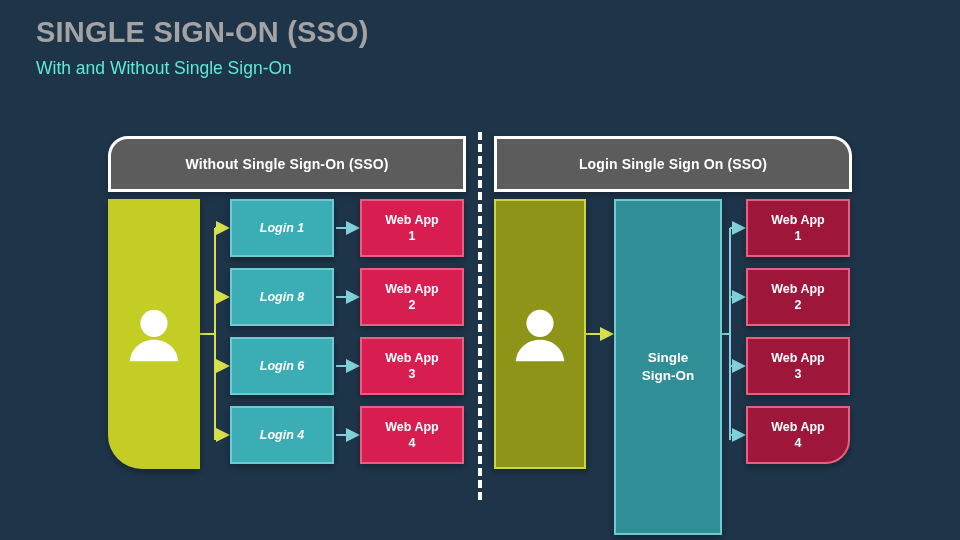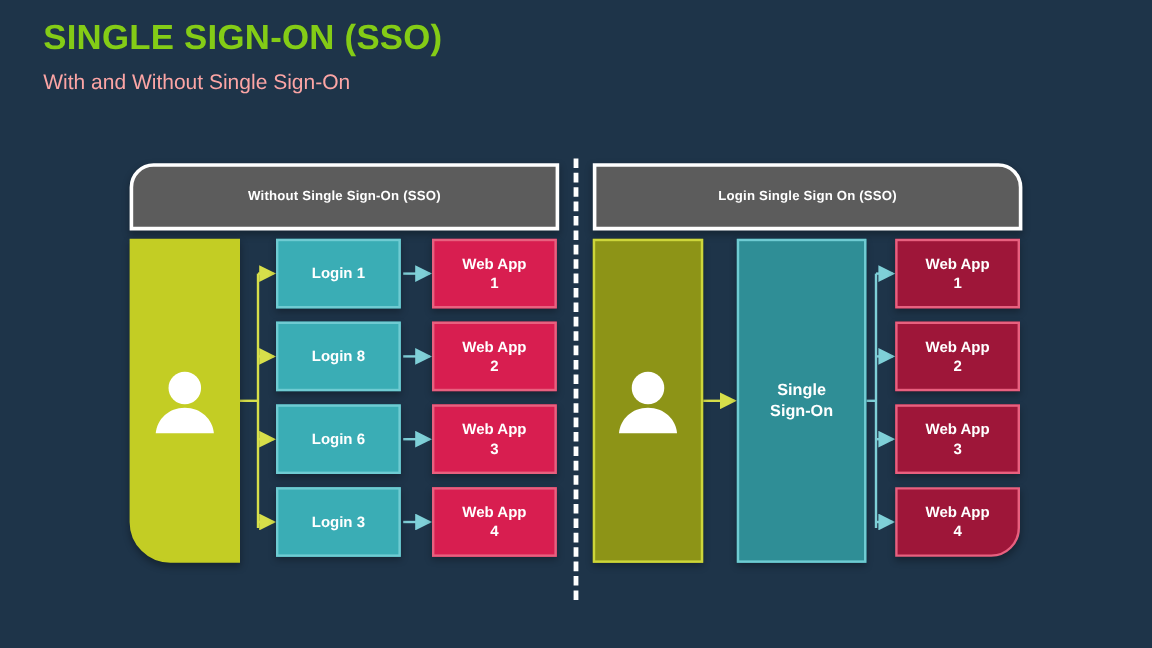--- a/index.html
+++ b/index.html
@@ -7,29 +7,29 @@
   body {
     background:#1e3449;
     font-family:"Liberation Sans", sans-serif;
     overflow:hidden;
     position:relative;
   }
 
   
   #title-block { position:absolute; left:36px; top:16px; }
   #slide-title {
-    color:#84cc16;
+    color:#a3a3a3;
     font-size:29px;
     font-weight:bold;
     letter-spacing:.2px;
     line-height:1.15;
     white-space:nowrap;
   }
   #slide-subtitle {
-    color:#fca5a5;
+    color:#5eead4;
     font-size:17.5px;
     font-weight:normal;
     margin-top:9px;
     white-space:nowrap;
   }
 
   
   #divider {
     position:absolute;
     left:478px; top:132px;
@@ -44,21 +44,21 @@
 
   
   .section-header {
     position:absolute;
     top:0; left:0;
     width:358px; height:56px;
     background:#5c5c5c;
     border:3px solid #ffffff;
     display:flex; align-items:center; justify-content:center;
     color:#ffffff;
-    font-size:11px;
+    font-size:14px;
     font-weight:bold;
     letter-spacing:.15px;
     box-shadow:0 3px 6px rgba(0,0,0,.28);
   }
   #header-left  { border-radius:20px 0 0 0; }
   #header-right { border-radius:0 20px 0 0; }
 
   
   .box {
     position:absolute;
@@ -87,20 +87,21 @@
   }
   .person-icon { width:62px; height:62px; display:block; }
 
   
   .login-box {
     left:122px;
     width:104px; height:58px;
     background:#3aadb5;
     border:2px solid #6fcbd2;
     font-size:12.5px;
+    font-style:italic;
   }
   
   .webapp-box {
     width:104px; height:58px;
     font-size:12.5px;
     line-height:1.28;
   }
   #panel-left .webapp-box {
     left:252px;
     background:#d81e50;
@@ -109,21 +110,21 @@
   #panel-right .webapp-box {
     left:252px;
     background:#9e1639;
     border:2px solid #e8607f;
   }
   #webapp-right-4 { border-radius:0 0 24px 0; }
 
   
   #sso-box {
     left:120px; top:63px;
-    width:108px; height:270px;
+    width:108px; height:336px;
     background:#2f8e96;
     border:2px solid #6fcbd2;
     font-size:13.5px;
     line-height:1.3;
   }
 
   
   .row-1 { top:63px; }
   .row-2 { top:132px; }
   .row-3 { top:201px; }
@@ -189,21 +190,21 @@
   <div class="box login-box row-1">
       <span>Login 1</span>
     </div>
   <div class="box login-box row-2">
       <span>Login 8</span>
     </div>
   <div class="box login-box row-3">
       <span>Login 6</span>
     </div>
   <div class="box login-box row-4">
-      <span>Login 3</span>
+      <span>Login 4</span>
     </div>
 
   <div class="box webapp-box row-1">
       <span><span>Web App</span><br><span>1</span></span>
     </div>
   <div class="box webapp-box row-2">
       <span><span>Web App</span><br><span>2</span></span>
     </div>
   <div class="box webapp-box row-3">
       <span><span>Web App</span><br><span>3</span></span>

